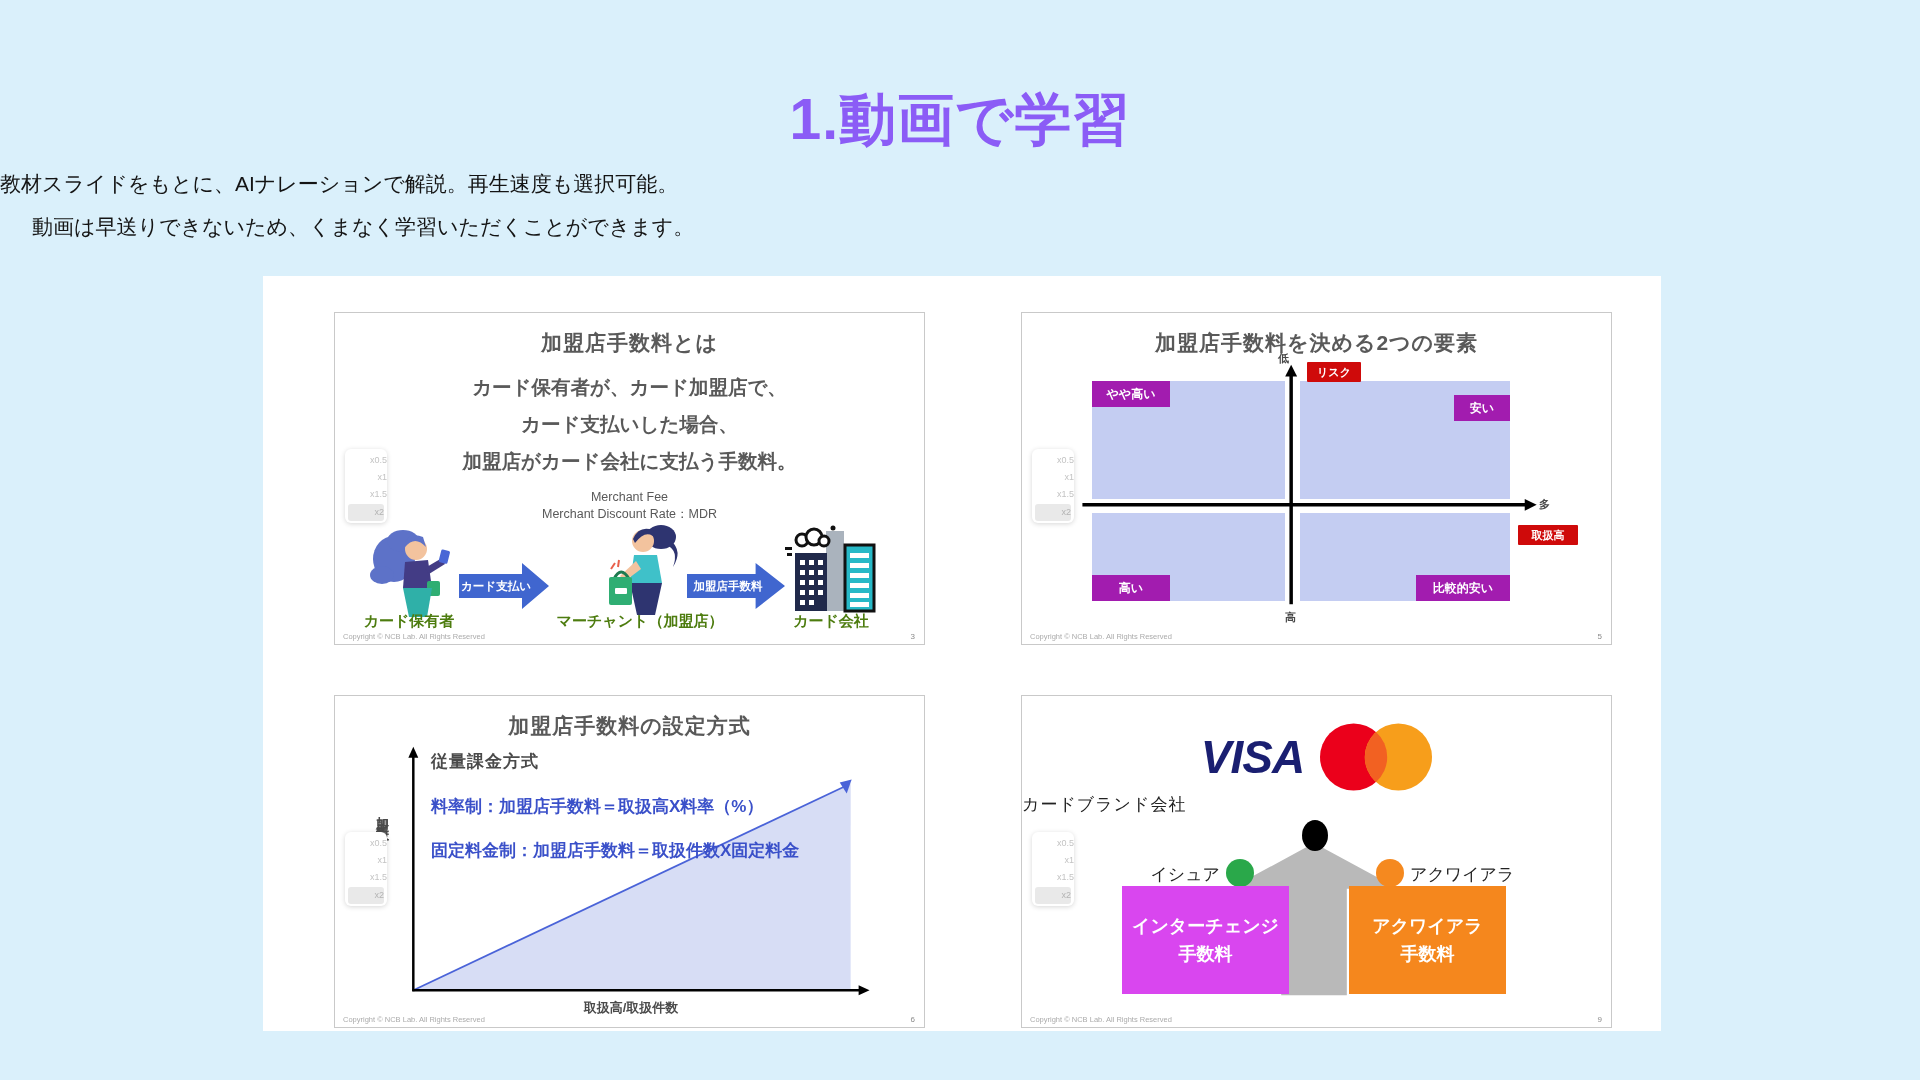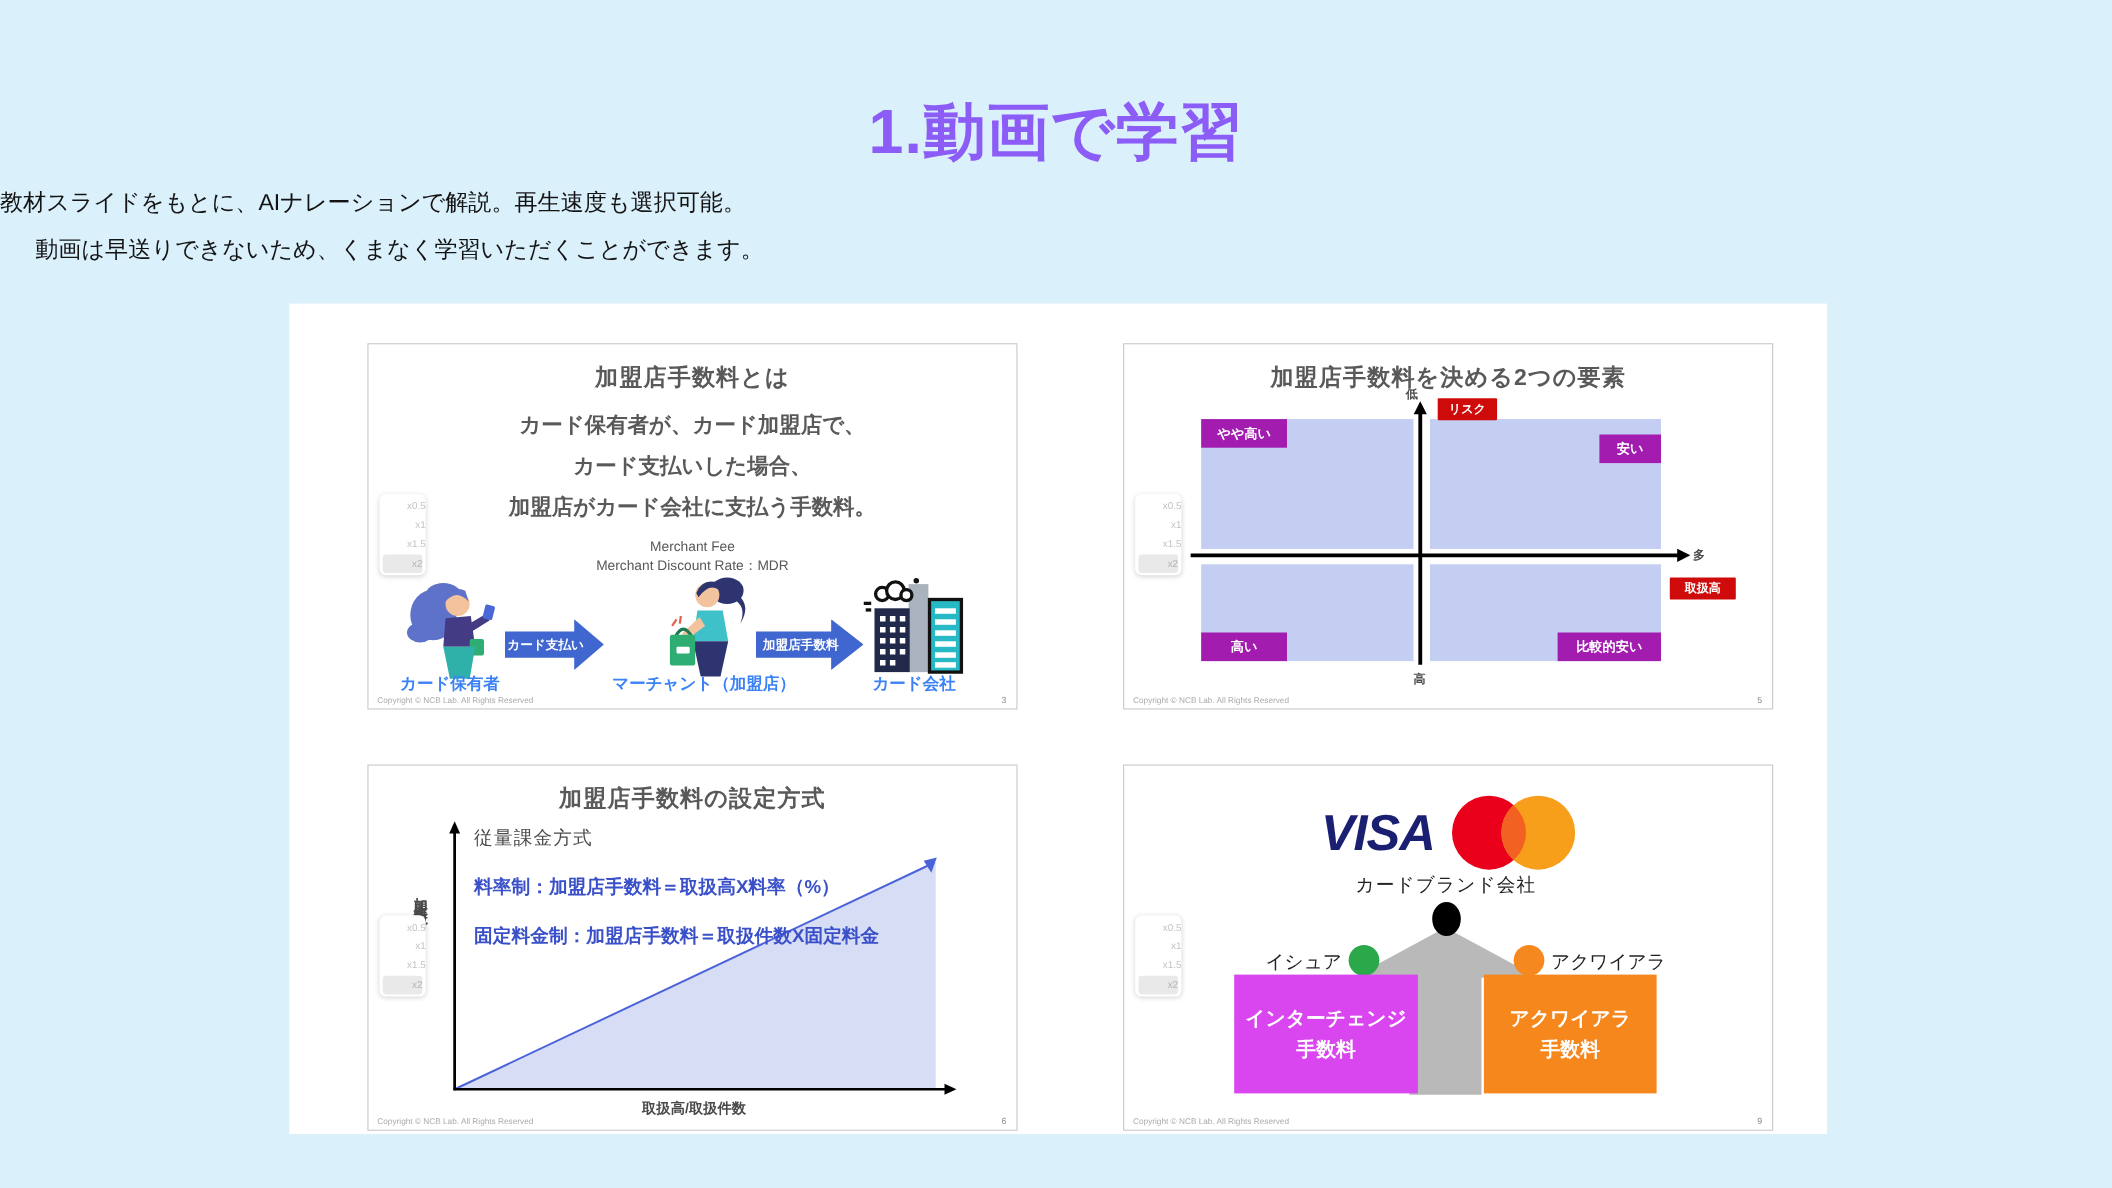--- a/index.html
+++ b/index.html
@@ -62,21 +62,21 @@
     position:absolute; top:250px; height:46px; background:#4066cf;
     clip-path:polygon(0% 24%, 70% 24%, 70% 0%, 100% 50%, 70% 100%, 70% 76%, 0% 76%);
     color:#fff; font-weight:bold; font-size:11.5px;
     display:flex; align-items:center; justify-content:center;
     padding-right:16px;
   }
   #arrow1 { left:124px; width:90px; }
   #arrow2 { left:352px; width:98px; }
   .flow-label {
     position:absolute; top:299px; transform:translateX(-50%);
-    font-size:15px; font-weight:bold; color:#3b82f6; white-space:nowrap;
+    font-size:15px; font-weight:bold; color:#4d7c0f; white-space:nowrap;
   }
   .fl1 { left:74px; } .fl2 { left:305px; } .fl3 { left:496px; }
 
   
   .quad { position:absolute; background:#c4cdf2; }
   #quad-tl { left:70px;  top:68px;  width:193px; height:118px; }
   #quad-tr { left:278px; top:68px;  width:210px; height:118px; }
   #quad-bl { left:70px;  top:200px; width:193px; height:88px; }
   #quad-br { left:278px; top:200px; width:210px; height:88px; }
   .quad-label {
@@ -93,33 +93,33 @@
   .ax-left   { left:40px;  top:184px; }
   .ax-right  { left:517px; top:184px; }
   .red-tag {
     position:absolute; background:#cf0a0a; color:#fff; font-weight:bold;
     font-size:11px; height:20px; line-height:20px; text-align:center; border-radius:1px;
   }
   #tag-risk    { left:285px; top:49px;  width:54px; }
   #tag-volume  { left:496px; top:212px; width:60px; }
 
   
-  .bl-method { position:absolute; left:96px; top:54px;  font-size:17px; font-weight:normal; color:#4a4a4a; letter-spacing:1px; }
+  .bl-method { position:absolute; left:96px; top:54px;  font-size:17px; font-weight:bold; color:#4a4a4a; letter-spacing:1px; }
   .bl-f1     { position:absolute; left:96px; top:99px;  font-size:17px; font-weight:bold; color:#3a50c9; }
   .bl-f2     { position:absolute; left:96px; top:143px; font-size:17px; font-weight:bold; color:#3a50c9; }
   .bl-ylab   { position:absolute; left:38px; top:110px; writing-mode:vertical-rl;
                font-size:13px; font-weight:bold; color:#4a4a4a; letter-spacing:3px; }
   .bl-xlab   { position:absolute; left:10px; top:303px; width:572px; text-align:center;
                font-size:13px; font-weight:bold; color:#4a4a4a; }
 
   
   .br-logos { position:absolute; top:26px; left:0; width:100%; height:70px;
               display:flex; justify-content:center; align-items:center; gap:16px; }
   .visa-text { font-size:46px; font-weight:800; font-style:italic; color:#1a1f71; letter-spacing:-1px; }
-  .br-brand { position:absolute; top:97px; left:0; width:585px; text-align:center; font-size:17px; color:#222; letter-spacing:1px; }
+  .br-brand { position:absolute; top:97px; left:0; width:585px; text-align:left; font-size:17px; color:#222; letter-spacing:1px; }
   .dot { position:absolute; border-radius:50%; }
   .dot-black  { left:280px; top:124px; width:26px; height:31px; background:#000; }
   .dot-green  { left:204px; top:163px; width:28px; height:28px; background:#2aa84a; }
   .dot-orange { left:354px; top:163px; width:28px; height:28px; background:#f5891f; }
   .br-issuer   { position:absolute; left:116px; top:167px; width:82px; text-align:right; font-size:17px; color:#222; }
   .br-acquirer { position:absolute; left:388px; top:167px; font-size:17px; color:#222; }
   .fee-box {
     position:absolute; top:190px; height:108px; color:#fff; font-weight:bold; font-size:18px;
     text-align:center; line-height:28px; padding-top:26px;
   }

